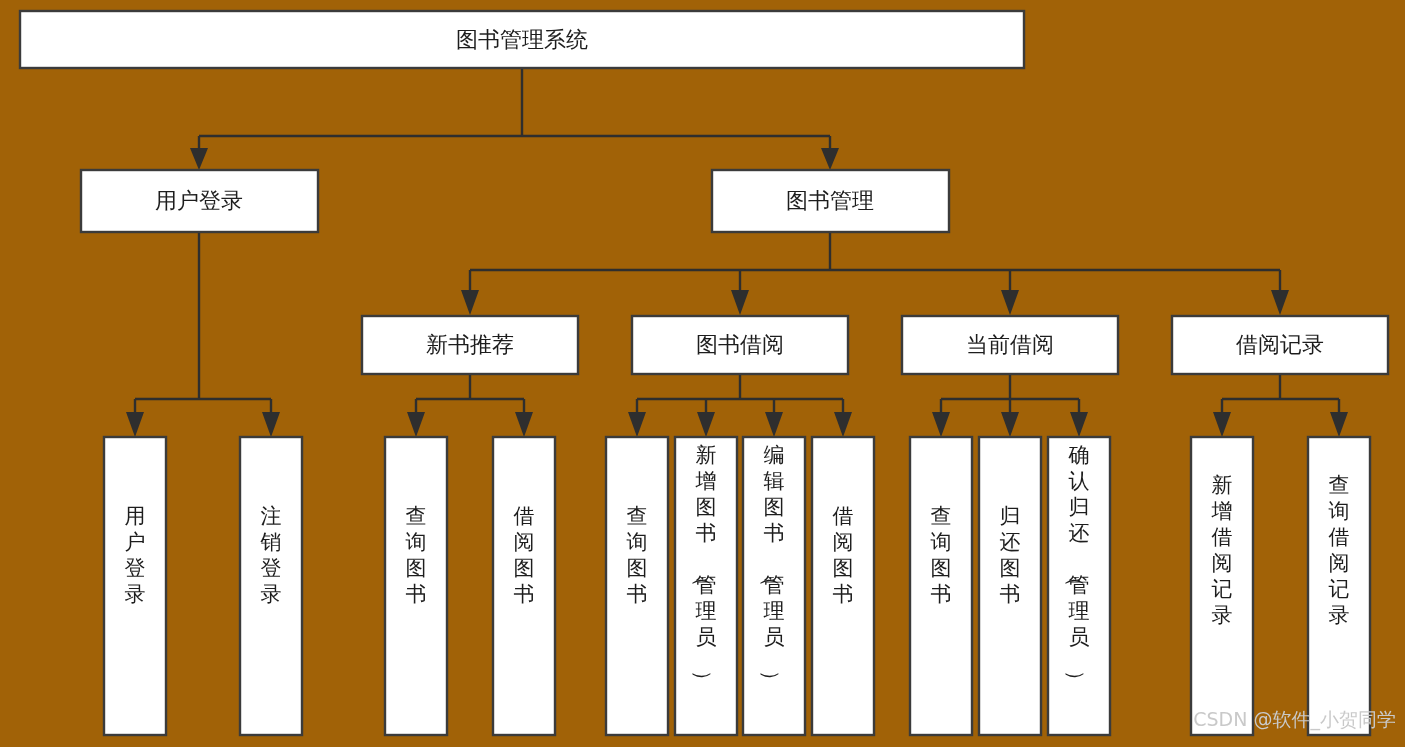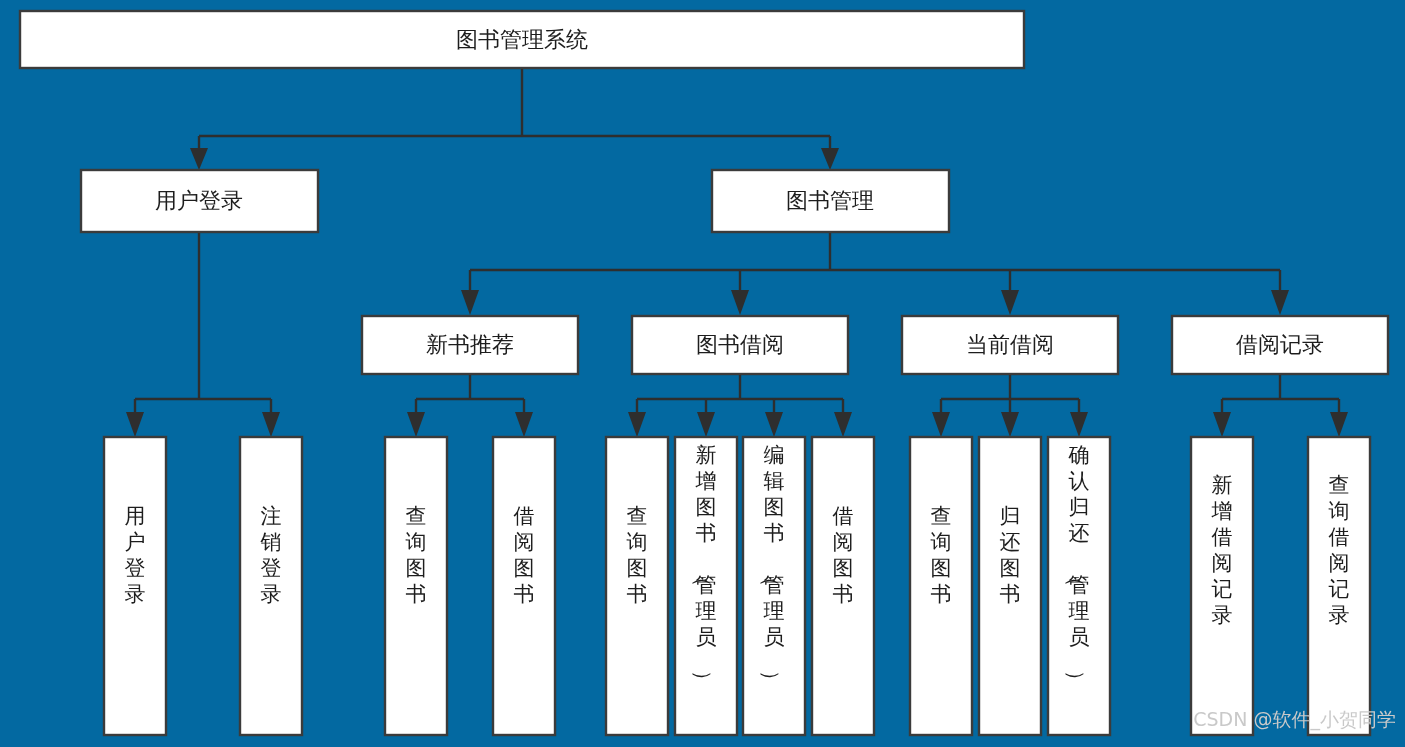--- a/index.html
+++ b/index.html
@@ -11,21 +11,21 @@
   body {
     width: 1405px;
     height: 747px;
     overflow: hidden;
     font-family: "DejaVu Sans", "Liberation Sans", sans-serif;
   }
   #diagram-root {
     position: relative;
     width: 1405px;
     height: 747px;
-    background: #0369a1;
+    background: #a16207;
   }
   svg.diagram-canvas {
     position: absolute;
     left: 0;
     top: 0;
     width: 1405px;
     height: 747px;
     display: block;
   }
   .node-box {

